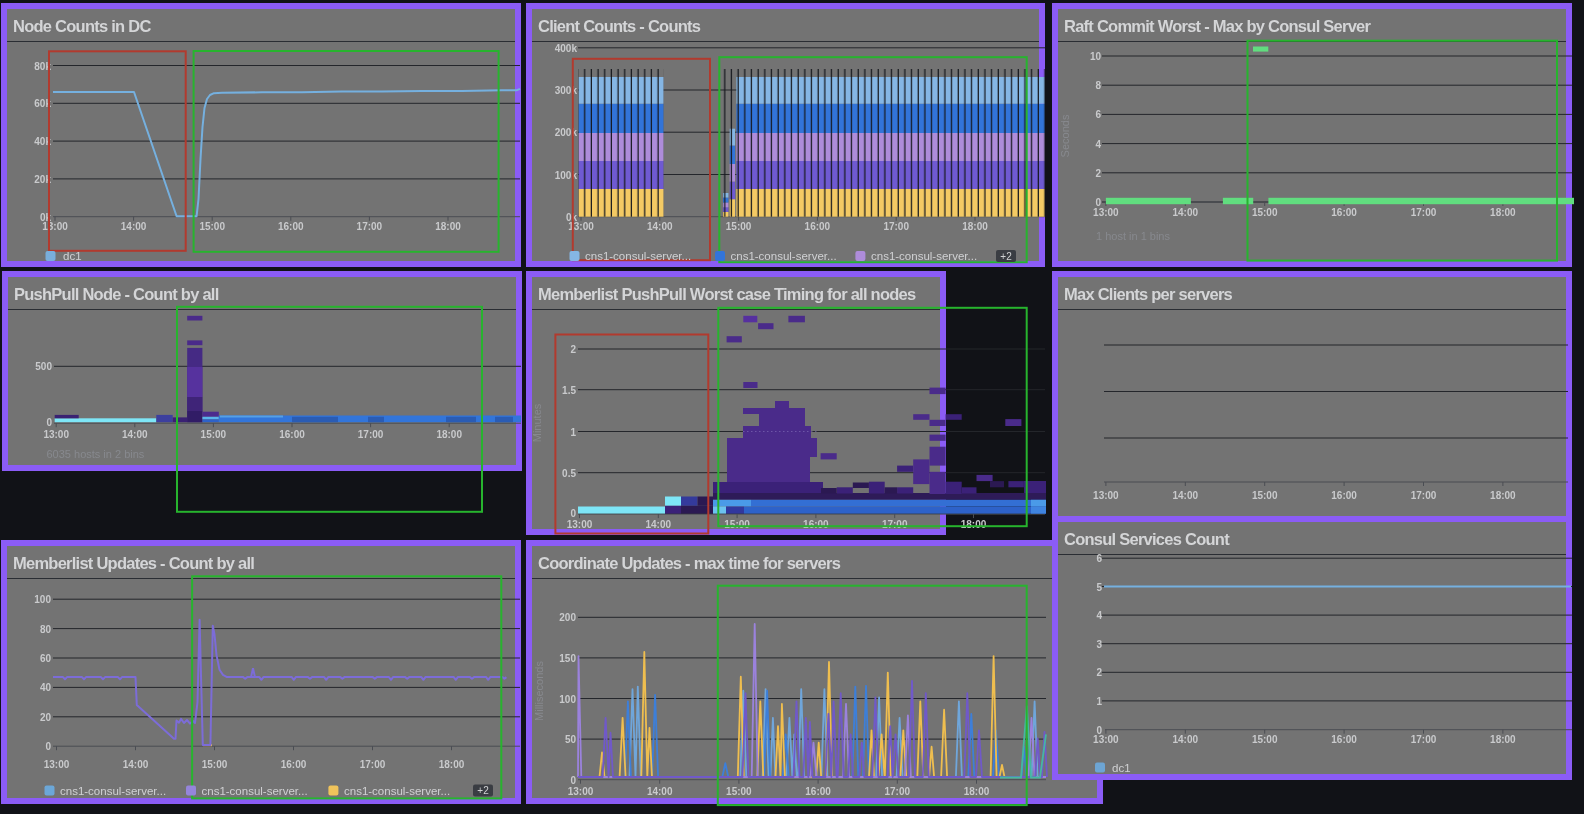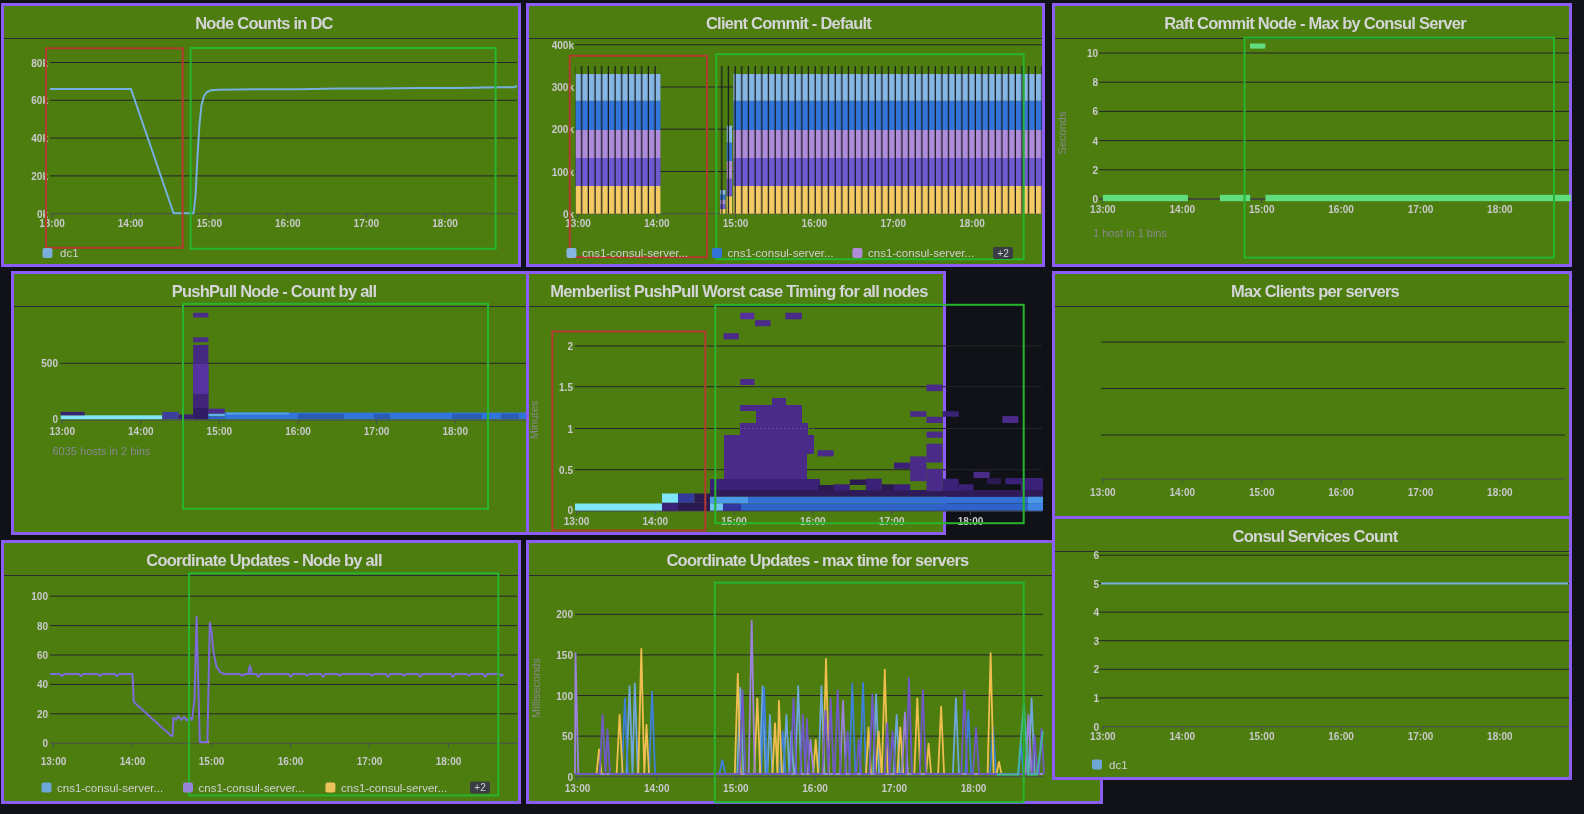--- a/index.html
+++ b/index.html
@@ -1,15 +1,15 @@
 <!DOCTYPE html>
 <html><head><meta charset="utf-8"><style>
 html,body{margin:0;padding:0;background:#111217;width:1584px;height:814px;overflow:hidden;
 font-family:"Liberation Sans",sans-serif;}
-.panel{position:absolute;background:#4d7c0f;border:3px solid #8b5cf6;box-sizing:border-box;text-align:center;}
+.panel{position:absolute;background:#737373;border:6px solid #8b5cf6;box-sizing:border-box;}
 .pt{height:32px;line-height:35px;padding-left:6px;font-size:16.5px;font-weight:bold;letter-spacing:-0.75px;color:#d4d5d7;
 border-bottom:1px solid #2a2d33;white-space:nowrap;overflow:hidden;}
 </style></head><body>
 <div class="panel" style="left:1px;top:3px;width:520px;height:264px">
     <div class="pt">Node Counts in DC</div>
     <svg width="520" height="264" style="position:absolute;left:0;top:0" font-family="&quot;Liberation Sans&quot;,sans-serif">
       <line x1="46" y1="56.5" x2="513" y2="56.5" stroke="#24262b" stroke-width="1"></line>
       <line x1="46" y1="94.3" x2="513" y2="94.3" stroke="#24262b" stroke-width="1"></line>
       <line x1="46" y1="132.1" x2="513" y2="132.1" stroke="#24262b" stroke-width="1"></line>
       <line x1="46" y1="169.9" x2="513" y2="169.9" stroke="#24262b" stroke-width="1"></line>
@@ -32,21 +32,21 @@
       <line x1="441" y1="207.7" x2="441" y2="211.7" stroke="#4a4d53" stroke-width="1"></line>
       <text x="441" y="221" font-size="10" fill="#c9cacc" text-anchor="middle" font-weight="bold">18:00</text>
       <polyline points="46.0,83.0 127.0,83.0 169.6,207.2 189.6,207.2 191.5,190.0 193.5,150.0 195.5,118.0 197.5,99.0 200.0,90.0 203.0,86.0 207.0,84.2 215.0,83.8 255.0,83.3 295.0,83.3 335.0,82.6 375.0,82.6 415.0,81.9 455.0,81.9 495.0,81.3 510.0,81.2 513.0,79.8" fill="none" stroke="#75b0df" stroke-width="2" stroke-linejoin="round"></polyline>
       <rect x="42.0" y="42.3" width="136.7" height="199.5" fill="none" stroke="#b23a2e" stroke-width="2"></rect>
       <rect x="186.6" y="42.0" width="305.0" height="200.8" fill="none" stroke="#27b42e" stroke-width="2"></rect>
       <rect x="38.5" y="242" width="10" height="10" rx="2" fill="#79aedb"></rect>
       <text x="56" y="251" font-size="11.5" fill="#d0d1d3">dc1</text>
     </svg>
   </div>
 <div class="panel" style="left:526px;top:3px;width:519px;height:264px">
-    <div class="pt">Client Commit - Default</div>
+    <div class="pt">Client Counts - Counts</div>
     <svg width="519" height="264" style="position:absolute;left:0;top:0" font-family="&quot;Liberation Sans&quot;,sans-serif">
       <defs>
         <pattern id="gaps" patternUnits="userSpaceOnUse" width="6.67" height="8">
           <rect x="5.42" y="0" width="1.25" height="8" fill="#16181d"></rect>
         </pattern>
       </defs>
       <line x1="46" y1="38.8" x2="513" y2="38.8" stroke="#24262b" stroke-width="1"></line>
       <line x1="46" y1="81.0" x2="513" y2="81.0" stroke="#24262b" stroke-width="1"></line>
       <line x1="46" y1="123.2" x2="513" y2="123.2" stroke="#24262b" stroke-width="1"></line>
       <line x1="46" y1="165.5" x2="513" y2="165.5" stroke="#24262b" stroke-width="1"></line>
@@ -96,21 +96,21 @@
       <text x="53" y="251" font-size="11.5" fill="#d0d1d3">cns1-consul-server...</text>
       <rect x="183" y="242" width="10" height="10" rx="2" fill="#3274d9"></rect>
       <text x="198.5" y="251" font-size="11.5" fill="#d0d1d3">cns1-consul-server...</text>
       <rect x="323.4" y="242" width="10" height="10" rx="2" fill="#ae8cda"></rect>
       <text x="339" y="251" font-size="11.5" fill="#d0d1d3">cns1-consul-server...</text>
       <rect x="464" y="241" width="20" height="12" rx="2" fill="#3a3d43"></rect>
       <text x="474" y="250.5" font-size="10" fill="#d0d1d3" text-anchor="middle">+2</text>
     </svg>
   </div>
 <div class="panel" style="left:1052px;top:3px;width:520px;height:264px">
-    <div class="pt">Raft Commit Node - Max by Consul Server</div>
+    <div class="pt">Raft Commit Worst - Max by Consul Server</div>
     <svg width="520" height="264" style="position:absolute;left:0;top:0" font-family="&quot;Liberation Sans&quot;,sans-serif">
       <line x1="44" y1="47.0" x2="514" y2="47.0" stroke="#24262b" stroke-width="1"></line>
       <line x1="44" y1="76.2" x2="514" y2="76.2" stroke="#24262b" stroke-width="1"></line>
       <line x1="44" y1="105.4" x2="514" y2="105.4" stroke="#24262b" stroke-width="1"></line>
       <line x1="44" y1="134.6" x2="514" y2="134.6" stroke="#24262b" stroke-width="1"></line>
       <line x1="44" y1="163.8" x2="514" y2="163.8" stroke="#24262b" stroke-width="1"></line>
       <line x1="44" y1="193.0" x2="514" y2="193.0" stroke="#24262b" stroke-width="1"></line>
       <text x="43" y="51.0" font-size="10" fill="#c9cacc" text-anchor="end" font-weight="bold">10</text>
       <text x="43" y="80.2" font-size="10" fill="#c9cacc" text-anchor="end" font-weight="bold">8</text>
       <text x="43" y="109.4" font-size="10" fill="#c9cacc" text-anchor="end" font-weight="bold">6</text>
@@ -132,21 +132,21 @@
       <line x1="444.9" y1="193.0" x2="444.9" y2="197.0" stroke="#4a4d53" stroke-width="1"></line>
       <text x="444.9" y="206.5" font-size="10" fill="#c9cacc" text-anchor="middle" font-weight="bold">18:00</text>
       <rect x="47.9" y="188.8" width="85.0" height="6.4" fill="#61dd7f"></rect>
       <rect x="164.9" y="188.8" width="30.3" height="6.4" fill="#61dd7f"></rect>
       <rect x="210.4" y="188.8" width="305.6" height="6.4" fill="#61dd7f"></rect>
       <rect x="195.0" y="37.5" width="15.3" height="5.1" fill="#61dd7f"></rect>
       <text x="38" y="231" font-size="11" fill="#87898e" text-anchor="start" font-weight="normal">1 host in 1 bins</text>
       <rect x="189.5" y="31.7" width="309.5" height="219.9" fill="none" stroke="#27b42e" stroke-width="2"></rect>
     </svg>
   </div>
-<div class="panel" style="left:11px;top:271px;width:520px;height:264px">
+<div class="panel" style="left:2px;top:271px;width:520px;height:200px">
     <div class="pt">PushPull Node - Count by all</div>
     <svg width="520" height="264" style="position:absolute;left:0;top:0" font-family="&quot;Liberation Sans&quot;,sans-serif">
       <line x1="46" y1="89.3" x2="513" y2="89.3" stroke="#24262b" stroke-width="1"></line>
       <text x="44" y="93.3" font-size="10" fill="#c9cacc" text-anchor="end" font-weight="bold">500</text>
       <text x="44" y="148.5" font-size="10" fill="#c9cacc" text-anchor="end" font-weight="bold">0</text>
       <line x1="46" y1="146.2" x2="513" y2="146.2" stroke="#4a4d53" stroke-width="1"></line>
       <line x1="48.2" y1="146.2" x2="48.2" y2="150.2" stroke="#4a4d53" stroke-width="1"></line>
       <text x="48.2" y="160.5" font-size="10" fill="#c9cacc" text-anchor="middle" font-weight="bold">13:00</text>
       <line x1="126.8" y1="146.2" x2="126.8" y2="150.2" stroke="#4a4d53" stroke-width="1"></line>
       <text x="126.8" y="160.5" font-size="10" fill="#c9cacc" text-anchor="middle" font-weight="bold">14:00</text>
@@ -277,21 +277,21 @@
       <text x="206.7" y="221.5" font-size="10" fill="#c9cacc" text-anchor="middle" font-weight="bold">15:00</text>
       <line x1="286.1" y1="205" x2="286.1" y2="209" stroke="#4a4d53" stroke-width="1"></line>
       <text x="286.1" y="221.5" font-size="10" fill="#c9cacc" text-anchor="middle" font-weight="bold">16:00</text>
       <line x1="365.5" y1="205" x2="365.5" y2="209" stroke="#4a4d53" stroke-width="1"></line>
       <text x="365.5" y="221.5" font-size="10" fill="#c9cacc" text-anchor="middle" font-weight="bold">17:00</text>
       <line x1="444.9" y1="205" x2="444.9" y2="209" stroke="#4a4d53" stroke-width="1"></line>
       <text x="444.9" y="221.5" font-size="10" fill="#c9cacc" text-anchor="middle" font-weight="bold">18:00</text>
     </svg>
   </div>
 <div class="panel" style="left:1px;top:540px;width:520px;height:264px">
-    <div class="pt">Coordinate Updates - Node by all</div>
+    <div class="pt">Memberlist Updates - Count by all</div>
     <svg width="520" height="264" style="position:absolute;left:0;top:0" font-family="&quot;Liberation Sans&quot;,sans-serif">
       <line x1="46" y1="53.2" x2="513" y2="53.2" stroke="#24262b" stroke-width="1"></line>
       <line x1="46" y1="82.6" x2="513" y2="82.6" stroke="#24262b" stroke-width="1"></line>
       <line x1="46" y1="112.0" x2="513" y2="112.0" stroke="#24262b" stroke-width="1"></line>
       <line x1="46" y1="141.4" x2="513" y2="141.4" stroke="#24262b" stroke-width="1"></line>
       <line x1="46" y1="170.8" x2="513" y2="170.8" stroke="#24262b" stroke-width="1"></line>
       <text x="44" y="57.2" font-size="10" fill="#c9cacc" text-anchor="end" font-weight="bold">100</text>
       <text x="44" y="86.6" font-size="10" fill="#c9cacc" text-anchor="end" font-weight="bold">80</text>
       <text x="44" y="116.0" font-size="10" fill="#c9cacc" text-anchor="end" font-weight="bold">60</text>
       <text x="44" y="145.4" font-size="10" fill="#c9cacc" text-anchor="end" font-weight="bold">40</text>

